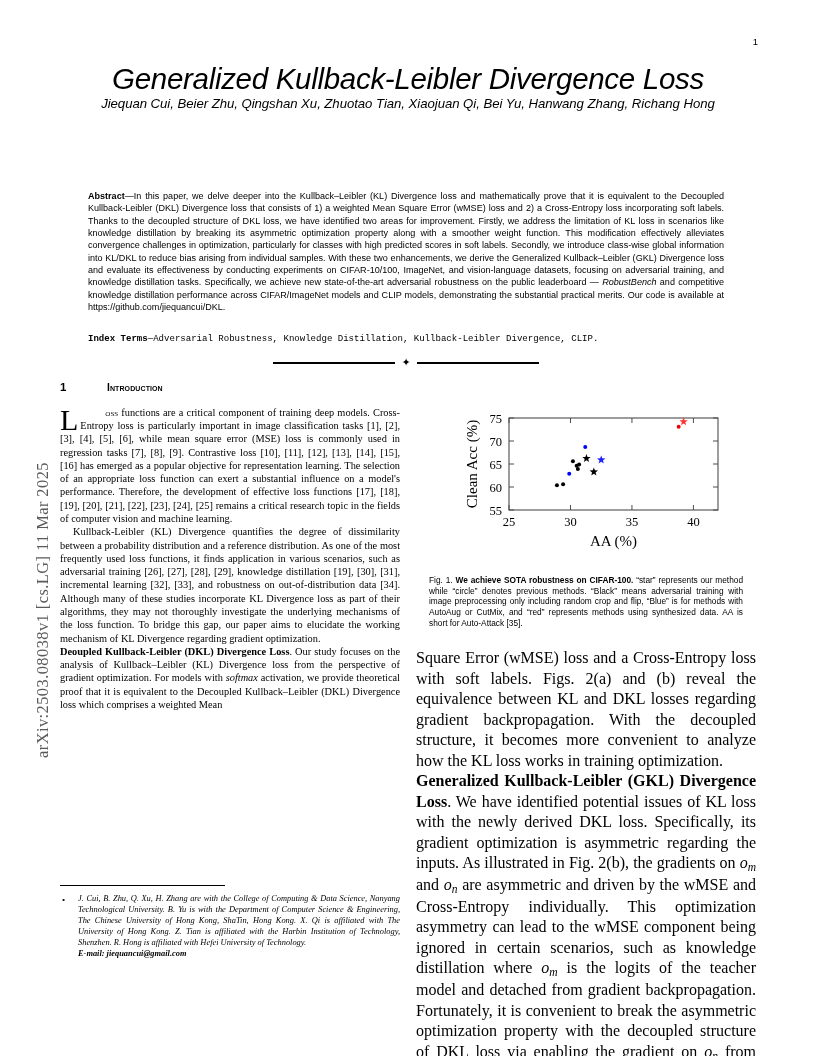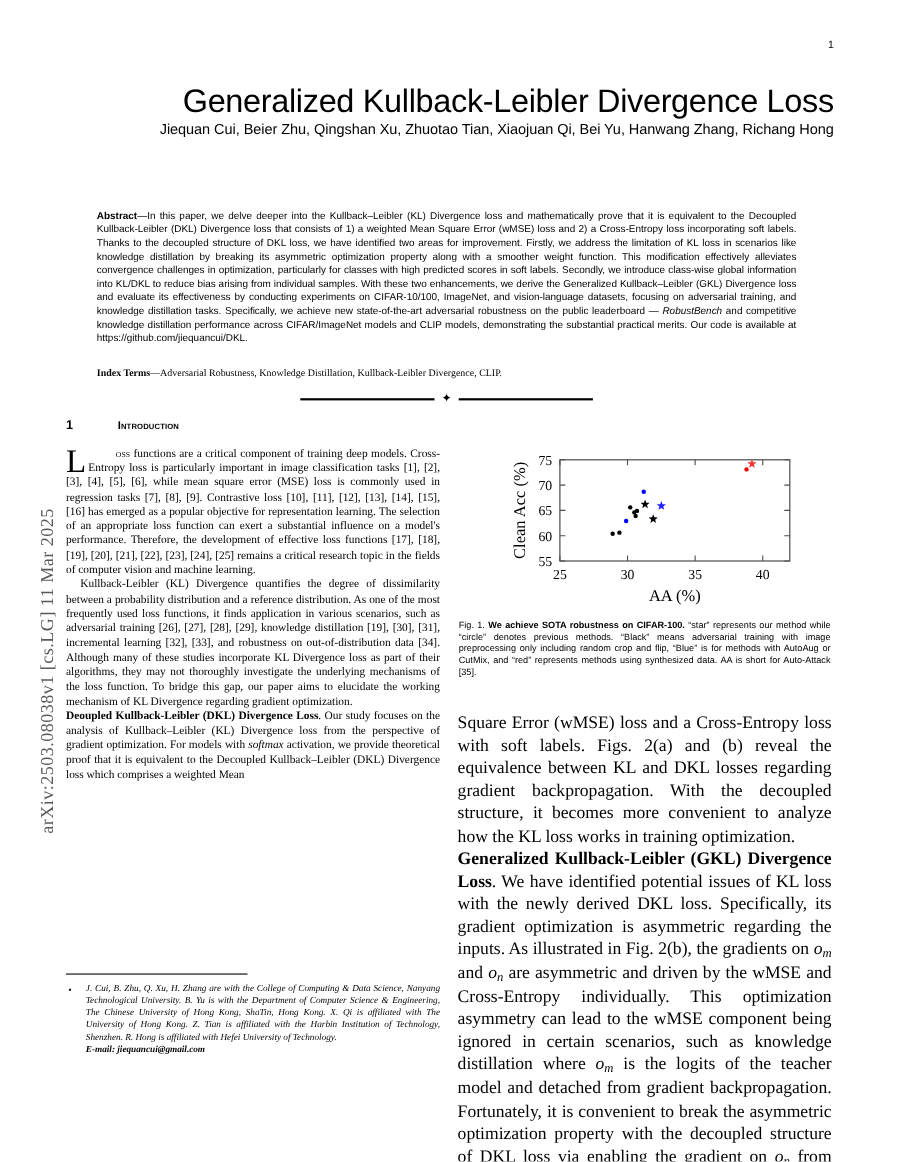--- a/index.html
+++ b/index.html
@@ -45,23 +45,24 @@
     top: 36px;
     font-size: 9.5px;
     font-family: "Liberation Sans", sans-serif;
     color: #000;
   }
 
   
   .title-block {
     position: absolute;
     left: 58px;
-    top: 76px;
+    top: 62px;
     width: 700px;
-    text-align: right;
+    text-align: center;
+    font-style: italic;
   }
   .paper-title {
     font-family: "Liberation Sans", sans-serif;
     font-size: 29.5px;
     font-weight: normal;
     letter-spacing: -0.3px;
     margin: 0;
     line-height: 1.15;
   }
   .authors {
@@ -82,21 +83,21 @@
     font-family: "Liberation Sans", sans-serif;
     font-size: 9.05px;
     line-height: 1.365;
     text-align: justify;
     margin: 0;
   }
   .abstract-text b, .idx b {
     font-weight: bold;
   }
   .idx {
-    font-family: Liberation Serif, serif;
+    font-family: Liberation Mono, monospace;
     font-size: 9.05px;
     line-height: 1.365;
     margin: 0;
     position: absolute;
     left: 88px;
     top: 333px;
     width: 636px;
   }
 
   
@@ -225,21 +226,21 @@
     width: 340px;
     height: 148px;
   }
   .plot-svg { display: block; }
 
   .fig-caption {
     font-family: "Liberation Sans", sans-serif;
     font-size: 8.3px;
     line-height: 1.285;
     text-align: justify;
-    margin: 1px;
+    margin: 13px;
     padding-top: 4px;
   }
   .fig-caption b { font-weight: bold; }
 
   .right-body {
     position: absolute;
     left: 416px;
     top: 648px;
     width: 340px;
     font-family: "Liberation Serif", serif;

